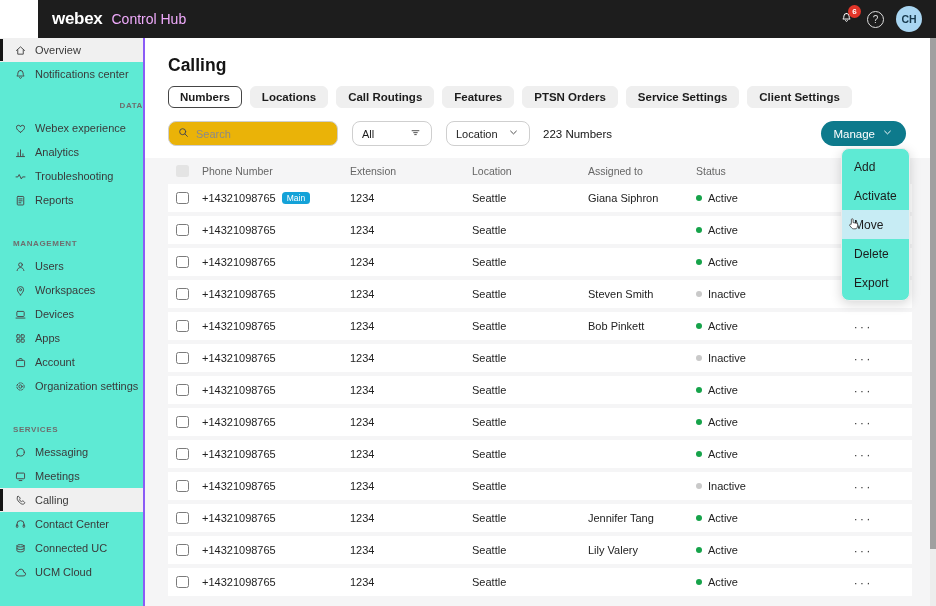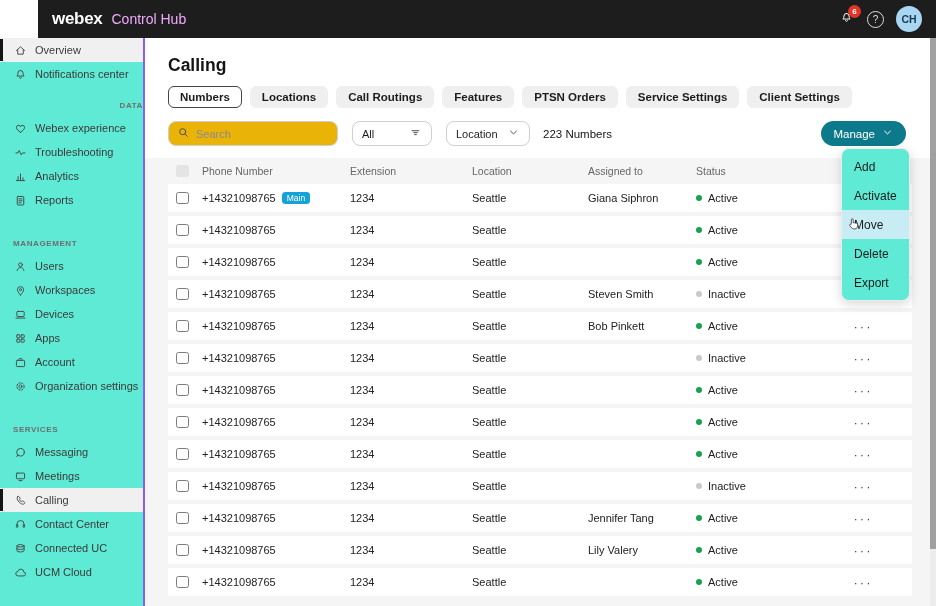--- a/index.html
+++ b/index.html
@@ -141,32 +141,32 @@
           <span class="icon">
             <svg viewBox="0 0 16 16">
               <path fill="none" stroke="#4a4a4a" stroke-width="1.2" stroke-linecap="round" stroke-linejoin="round" d="M8 12.7C5.2 10.8 3.1 9 3.1 6.9a2.4 2.4 0 0 1 4.9-.8 2.4 2.4 0 0 1 4.9.8c0 2.1-2.1 3.9-4.9 5.8Z"></path>
             </svg>
           </span>
           <span>Webex experience</span>
         </div>
         <div class="sidebar-item">
           <span class="icon">
             <svg viewBox="0 0 16 16">
+              <path fill="none" stroke="#4a4a4a" stroke-width="1.2" stroke-linecap="round" stroke-linejoin="round" d="M3 13h10M5 12.5V8.2M8 12.5V4.8M11 12.5V9.6"></path>
+            </svg>
+          </span>
+          <span>Analytics</span>
+        </div>
+        <div class="sidebar-item">
+          <span class="icon">
+            <svg viewBox="0 0 16 16">
               <path fill="none" stroke="#4a4a4a" stroke-width="1.2" stroke-linecap="round" stroke-linejoin="round" d="M2.5 8.5h2.3L6.4 5.6 9 11l1.5-2.5h3"></path>
             </svg>
           </span>
           <span>Troubleshooting</span>
-        </div>
-        <div class="sidebar-item">
-          <span class="icon">
-            <svg viewBox="0 0 16 16">
-              <path fill="none" stroke="#4a4a4a" stroke-width="1.2" stroke-linecap="round" stroke-linejoin="round" d="M3 13h10M5 12.5V8.2M8 12.5V4.8M11 12.5V9.6"></path>
-            </svg>
-          </span>
-          <span>Analytics</span>
         </div>
         <div class="sidebar-item">
           <span class="icon">
             <svg viewBox="0 0 16 16">
               <rect fill="none" stroke="#4a4a4a" stroke-width="1.2" stroke-linecap="round" stroke-linejoin="round" x="4" y="3" width="8" height="10.5" rx="1"></rect>
               <path fill="none" stroke="#4a4a4a" stroke-width="1.2" stroke-linecap="round" stroke-linejoin="round" d="M6 6h4M6 8.4h4M6 10.8h2.5"></path>
             </svg>
           </span>
           <span>Reports</span>
         </div>

